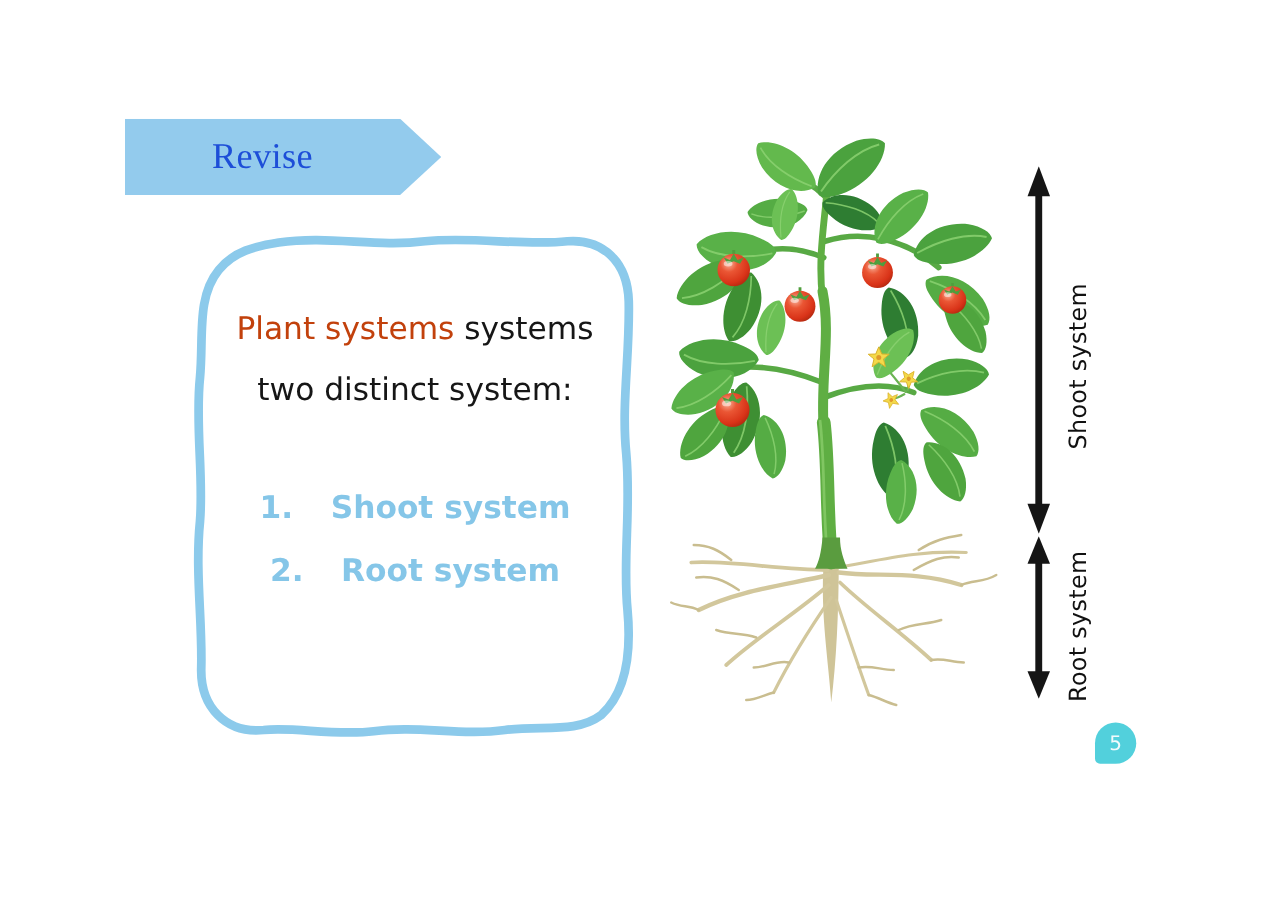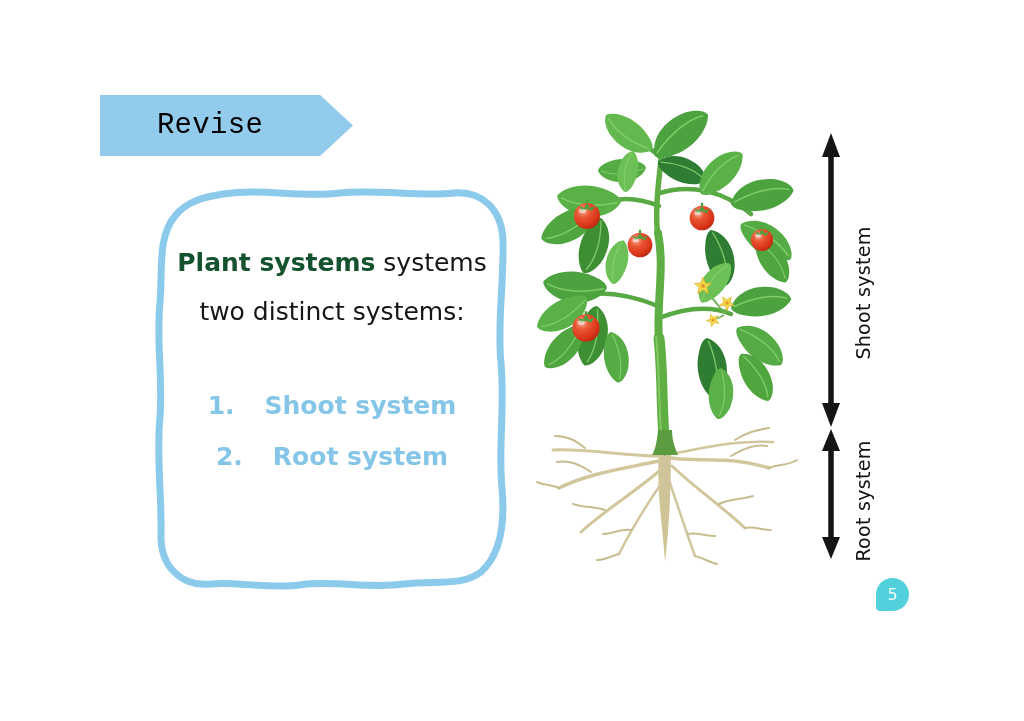--- a/index.html
+++ b/index.html
@@ -9,32 +9,32 @@
   }
   
   .banner{
     position:absolute;left:100px;top:95px;width:253px;height:61px;
     background:#93cbed;
     clip-path:polygon(0 0,87% 0,100% 50%,87% 100%,0 100%);
     display:flex;align-items:center;
   }
   .banner-text{
     width:220px;text-align:center;
-    font-family:Liberation Mono, monospace;
-    font-size:29px;color:#000000;letter-spacing:.3px;
+    font-family:Liberation Serif, serif;
+    font-size:29px;color:#1d4ed8;letter-spacing:.3px;
   }
   
   .box-border{position:absolute;left:148px;top:182px;}
   
   .box-text{
     position:absolute;left:150px;top:238px;width:364px;
     text-align:center;font-size:25px;line-height:49px;color:#161616;
     font-weight:500;
   }
-  .hl{color:#14532d;font-weight:bold;}
+  .hl{color:#c2410c;font-weight:normal;}
   
   .box-list{position:absolute;left:150px;top:380px;width:364px;}
   .list-item{
     height:51px;display:flex;justify-content:center;align-items:center;
     color:#85c6e8;font-weight:bold;font-size:25px;
   }
   .list-item .num{margin-right:30px;}
   
   .plant{position:absolute;left:525px;top:98px;}
   
@@ -66,21 +66,21 @@
 <svg class="box-border" width="368" height="418" viewBox="0 0 368 418">
   <path d="M 75,12 C 115,6 152,16 192,11 C 230,7 272,15 306,11 C 334,9 354,27 355,59
            C 356,101 349,141 353,181 C 357,226 350,266 354,306 C 357,339 353,372 333,390
            C 313,405 286,398 256,402 C 221,407 186,398 151,403 C 119,407 86,399 63,402
            C 33,405 12,384 13,352 C 14,315 8,275 12,235 C 15,198 8,158 12,120
            C 15,88 9,56 27,34 C 39,19 56,15 75,12 Z" fill="#ffffff" stroke="#8ccaeb" stroke-width="7" stroke-linejoin="round"></path>
 </svg>
 
 <div class="box-text">
   <div><span class="hl">Plant systems</span><span> systems</span></div>
-  <div>two distinct systems:</div>
+  <div>two distinct system:</div>
 </div>
 
 <div class="box-list">
   <div class="list-item">
     <span class="num">1.</span>
     <span class="lbl">Shoot system</span>
   </div>
   <div class="list-item">
     <span class="num">2.</span>
     <span class="lbl">Root system</span>

